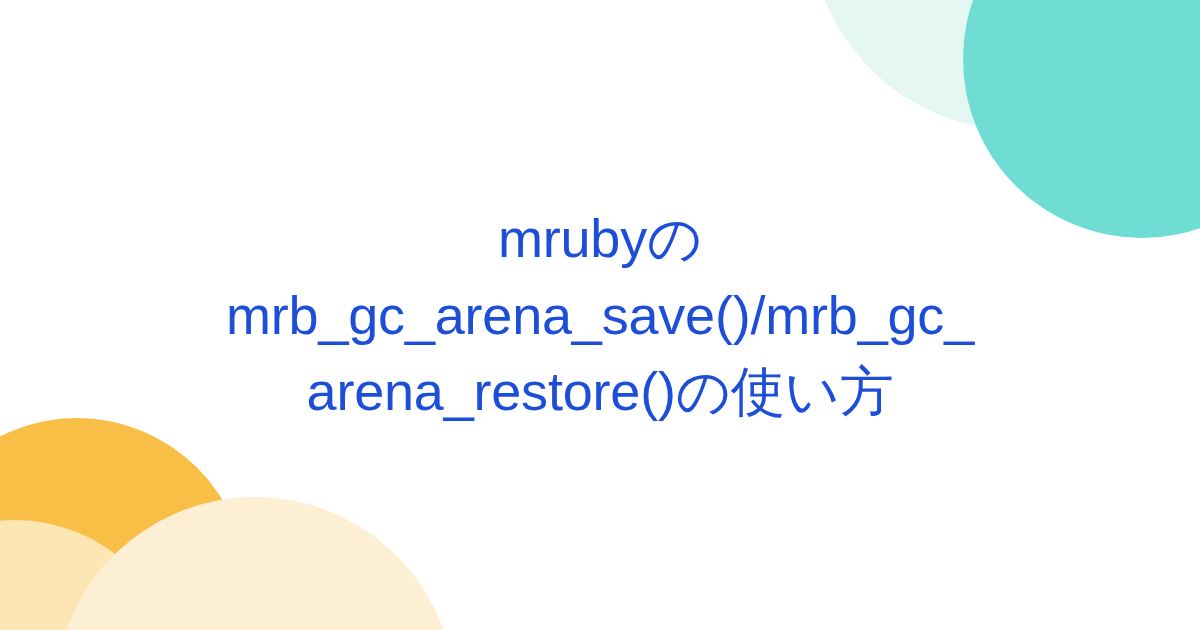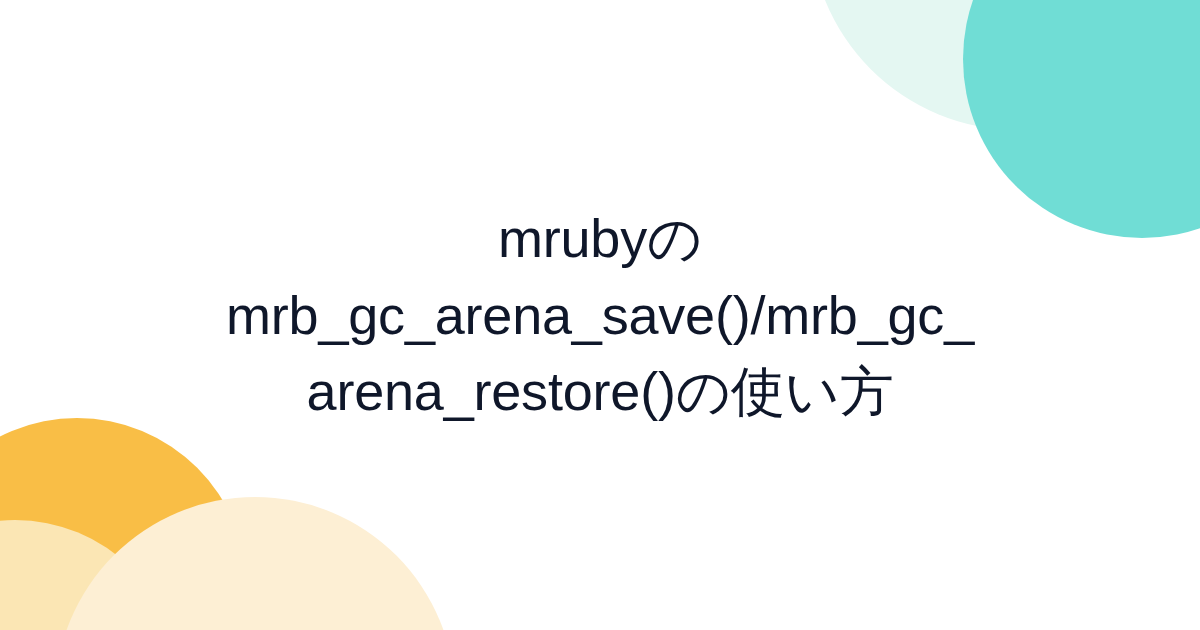--- a/index.html
+++ b/index.html
@@ -122,18 +122,18 @@
     <div class="deco-circle" id="circle-mint-light" style="background: rgb(228, 247, 242);"></div>
     <div class="deco-circle" id="circle-mint-mid" style="background: rgb(204, 239, 232);"></div>
     <div class="deco-circle" id="circle-teal" style="background: rgb(112, 221, 213);"></div>
 
     <div class="deco-circle" id="circle-orange" style="background: rgb(249, 190, 70);"></div>
     <div class="deco-circle" id="circle-cream-deep" style="background: rgb(251, 230, 180);"></div>
     <div class="deco-circle" id="circle-cream-light" style="background: rgb(253, 239, 212);"></div>
   </div>
 
   <div id="title-wrap">
-    <h1 id="page-title" style="color: #0f172a;">mrubyの
+    <h1 id="page-title" style="color: #1d4ed8;">mrubyの
 mrb_gc_arena_save()/mrb_gc_
 arena_restore()の使い方</h1>
   </div>
 
 </div>
 
 </body></html>

